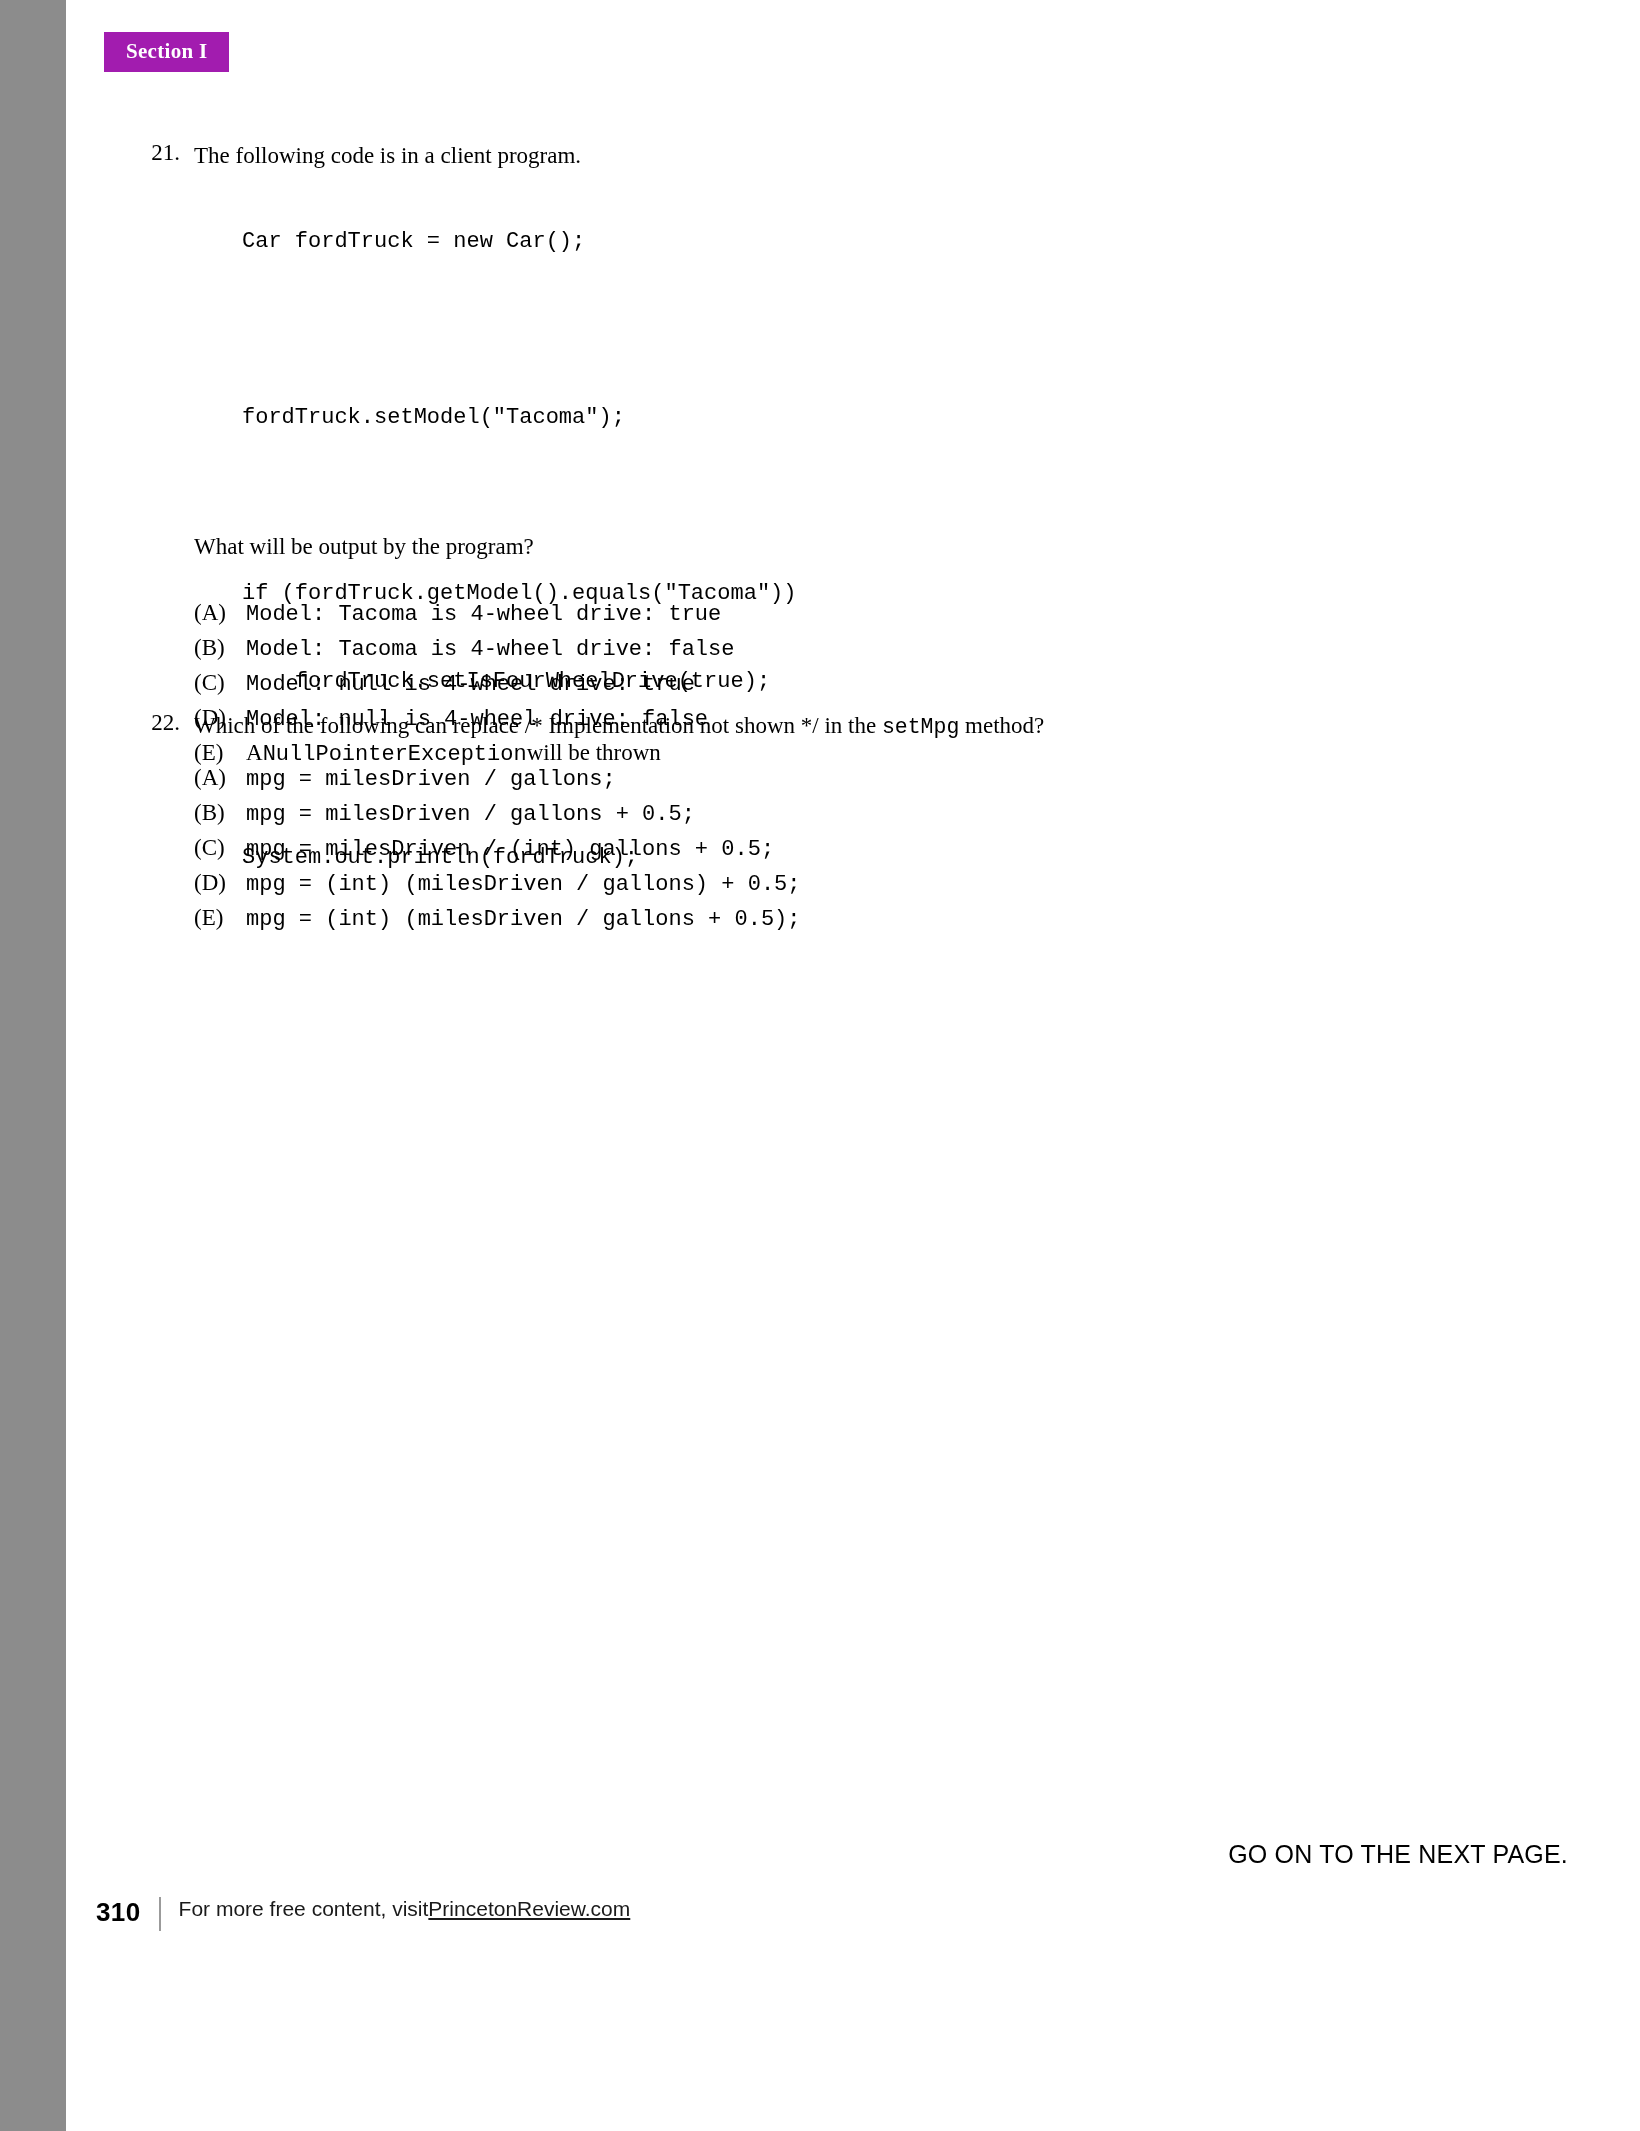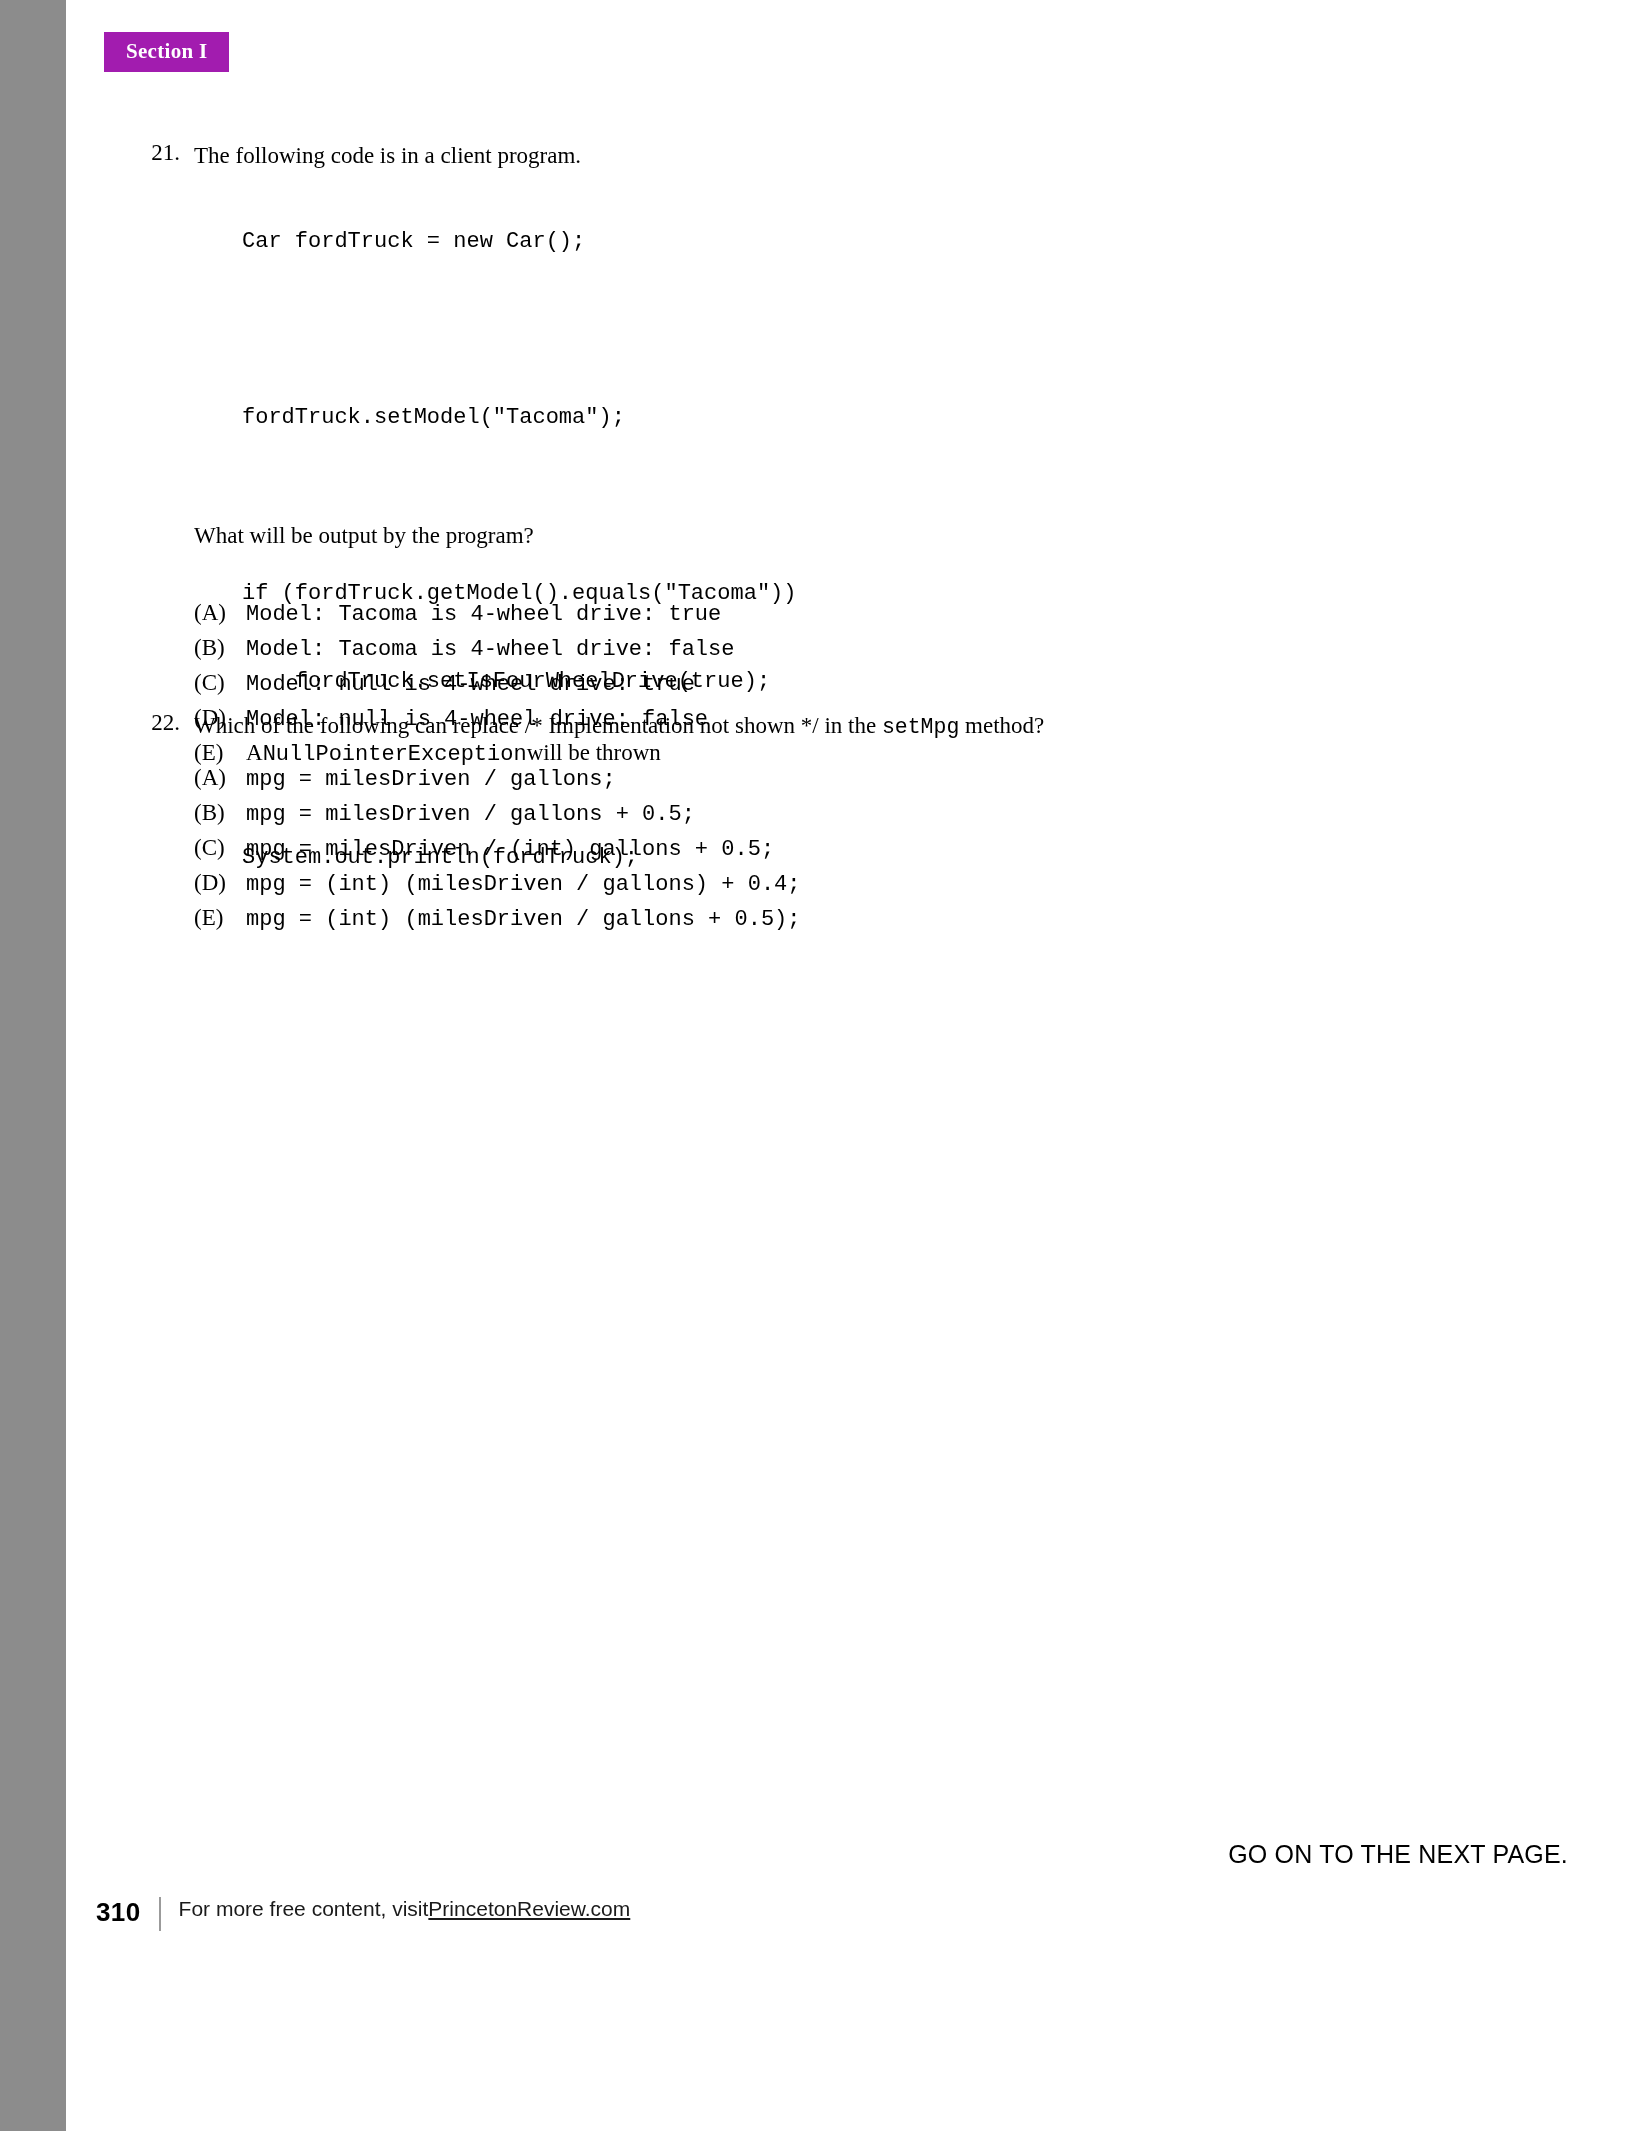--- a/index.html
+++ b/index.html
@@ -179,21 +179,21 @@
         <div class="code-line">Car fordTruck = new Car();</div>
         <div class="code-line"></div>
         <div class="code-line">fordTruck.setModel("Tacoma");</div>
         <div class="code-line"></div>
         <div class="code-line">if (fordTruck.getModel().equals("Tacoma"))</div>
         <div class="code-line">    fordTruck.setIsFourWheelDrive(true);</div>
         <div class="code-line"></div>
         <div class="code-line">System.out.println(fordTruck);</div>
       </div>
 
-      <div class="prompt" style="top:383px;">What will be output by the program?</div>
+      <div class="prompt" style="top:394px;">What will be output by the program?</div>
 
       <div class="choices" style="top:455px;">
         <div class="choice">
           <span class="lbl">(A)</span><span class="txt">Model: Tacoma is 4-wheel drive: true</span>
         </div>
         <div class="choice">
           <span class="lbl">(B)</span><span class="txt">Model: Tacoma is 4-wheel drive: false</span>
         </div>
         <div class="choice">
           <span class="lbl">(C)</span><span class="txt">Model: null is 4-wheel drive: true</span>
@@ -217,21 +217,21 @@
         <div class="choice">
           <span class="lbl">(A)</span><span class="txt">mpg = milesDriven / gallons;</span>
         </div>
         <div class="choice">
           <span class="lbl">(B)</span><span class="txt">mpg = milesDriven / gallons + 0.5;</span>
         </div>
         <div class="choice">
           <span class="lbl">(C)</span><span class="txt">mpg = milesDriven / (int) gallons + 0.5;</span>
         </div>
         <div class="choice">
-          <span class="lbl">(D)</span><span class="txt">mpg = (int) (milesDriven / gallons) + 0.4;</span>
+          <span class="lbl">(D)</span><span class="txt">mpg = (int) (milesDriven / gallons) + 0.5;</span>
         </div>
         <div class="choice">
           <span class="lbl">(E)</span><span class="txt">mpg = (int) (milesDriven / gallons + 0.5);</span>
         </div>
       </div>
     </div>
 
     <div class="goon">GO ON TO THE NEXT PAGE.</div>
 
     <div class="footer">

